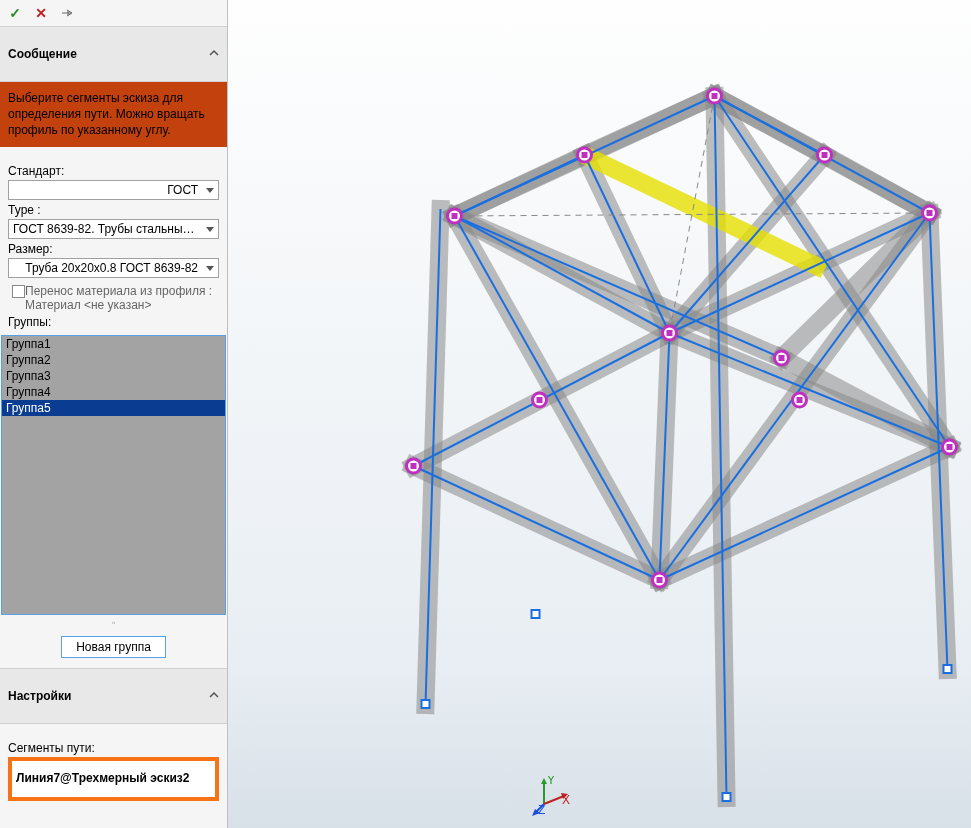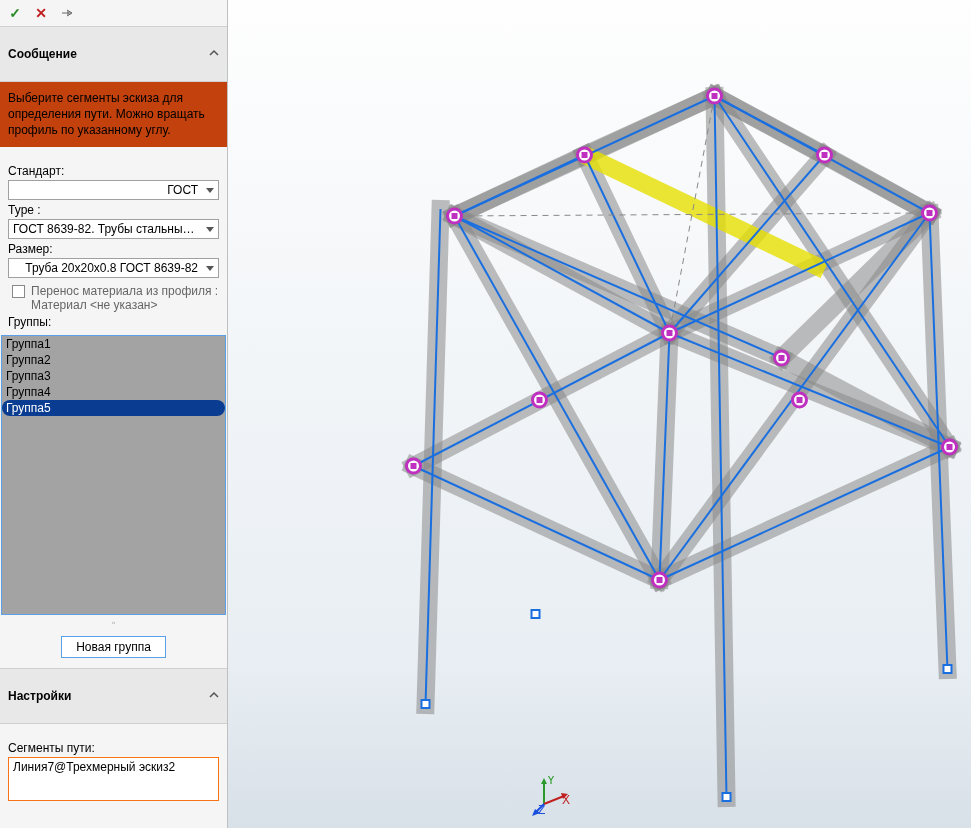--- a/index.html
+++ b/index.html
@@ -16,33 +16,33 @@
   .section-header { background: #e8e8e8; border-top: 1px solid #d0d0d0; border-bottom: 1px solid #d0d0d0; padding: 20px 8px; font-weight: bold; display: flex; justify-content: space-between; align-items: center; cursor: pointer; }
   .section-header .chevron svg path { stroke: #555; }
   
   .message-body { background: #c2410c; padding: 8px 8px; line-height: 1.35; }
   
   .section-body { padding: 4px 8px; margin-top: 10px; }
   .label { margin: 3px 0 2px 0; }
   .select, .input-text { width: 100%; background: #fff; border: 1px solid #a0a0a0; padding: 2px 20px 2px 4px; height: 20px; position: relative; cursor: pointer; white-space: nowrap; overflow: hidden; text-overflow: ellipsis; text-align: right; }
   .select::after { content: ""; position: absolute; right: 4px; top: 7px; border-left: 4px solid transparent; border-right: 4px solid transparent; border-top: 5px solid #555; }
   
-  .checkbox-row { display: flex; align-items: flex-start; gap: 6px; margin: 6px 0 2px 4px; color: #666; }
+  .checkbox-row { display: flex; align-items: flex-start; margin: 6px 0 2px 4px; color: #666; }
   .checkbox-row .cb { width: 13px; height: 13px; border: 1px solid #888; background: #fff; flex-shrink: 0; margin-top: 1px; }
   
   .listbox { width: calc(100% - 2px); margin: 0 1px; height: 280px; background: #a3a3a3; border: 1px solid #5aa0e8; overflow-y: auto; }
   .listbox .item { padding: 1px 4px; cursor: pointer; }
-  .listbox .item.selected { background: #0a3d91; color: #fff; border-radius: 8px; }
+  .listbox .item.selected { background: #0a3d91; color: #fff; }
   
   .dot { text-align: center; color: #888; padding: 2px; font-size: 10px; }
   
   .btn-row { text-align: center; padding: 6px 0 10px 0; }
   .btn { display: inline-block; background: #fff; border: 1px solid #5aa0e8; padding: 3px 14px; cursor: pointer; text-align: center; }
   
-  .textarea { width: 100%; height: 44px; background: #fff; border: 1px solid #f97316; padding: 2px 4px; overflow: hidden; }
+  .textarea { width: 100%; height: 44px; background: #fff; border: 4px solid #f97316; padding: 10px 4px; overflow: hidden; font-weight: bold; }
   
   .viewport { flex: 1; position: relative; background: linear-gradient(#fefefe, #e8eef3 80%, #d8e0e8); overflow: hidden; }
   
   
   .structure { position: absolute; left: 0; top: 0; width: 100%; height: 100%; }
   
   .triad { position: absolute; left: 304px; bottom: 12px; width: 40px; height: 40px; }
   
   .divider-handle { position: absolute; left: 228px; top: 390px; width: 8px; height: 36px; background: #ddd; border: 1px solid #aaa; border-radius: 0 4px 4px 0; cursor: pointer; }
 </style>

